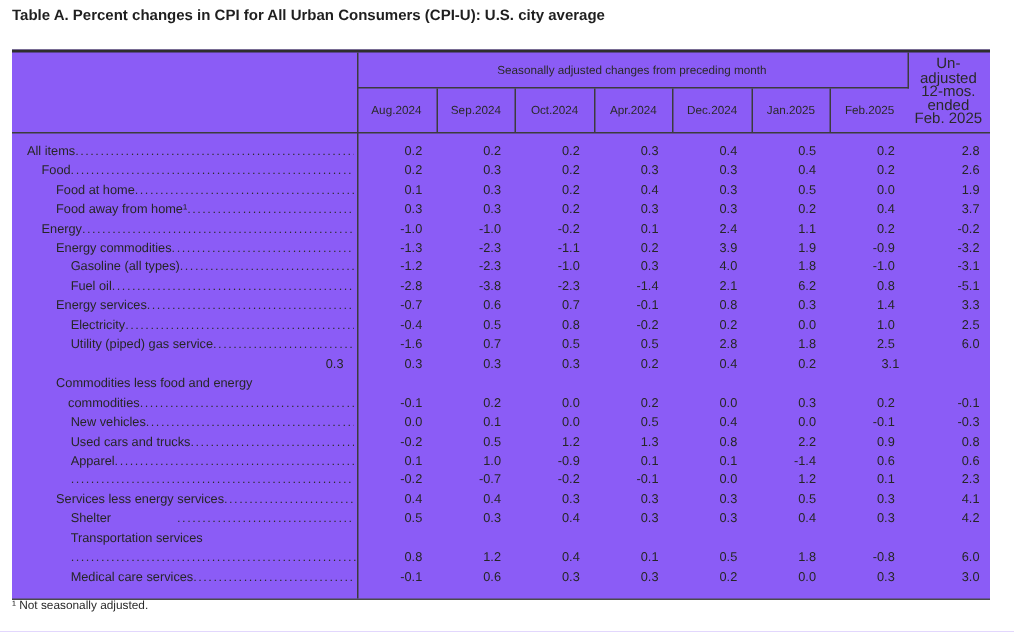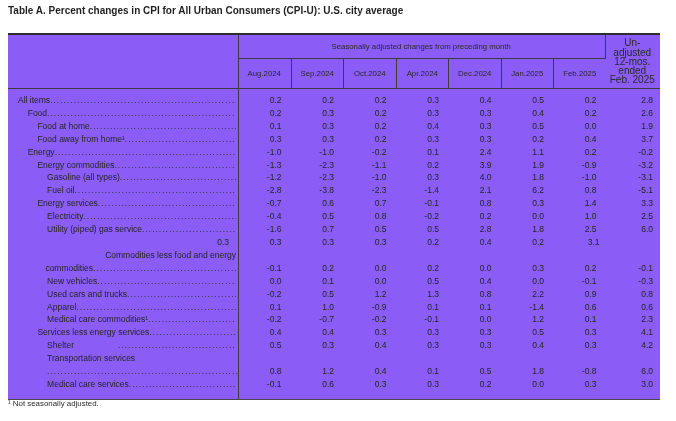--- a/index.html
+++ b/index.html
@@ -259,21 +259,21 @@
         <div class="val">0.3</div>
         <div class="val">0.3</div>
         <div class="val">0.3</div>
         <div class="val">0.3</div>
         <div class="val">0.2</div>
         <div class="val">0.4</div>
         <div class="val">0.2</div>
         <div class="val last">3.1</div>
       </div>
       <div class="row">
-        <div class="stubwrap" style="padding-left: 29.4px; text-align: right;">
+        <div class="stubwrap" style="padding-left: 29.4px;">
           <div class="wl1">Commodities less food and energy</div>
           <div class="wl2">
             <span class="label">commodities</span>
             <span class="leader"></span>
           </div>
         </div>
         <div class="val">-0.1</div>
         <div class="val">0.2</div>
         <div class="val">0.0</div>
         <div class="val">0.2</div>
@@ -319,21 +319,20 @@
         <div class="val">1.0</div>
         <div class="val">-0.9</div>
         <div class="val">0.1</div>
         <div class="val">0.1</div>
         <div class="val">-1.4</div>
         <div class="val">0.6</div>
         <div class="val last">0.6</div>
       </div>
       <div class="row">
         <div class="stub" style="padding-left: 39.1px;">
-          <span class="label">Medical care commodities¹</span>
           <span class="leader"></span>
         </div>
         <div class="val">-0.2</div>
         <div class="val">-0.7</div>
         <div class="val">-0.2</div>
         <div class="val">-0.1</div>
         <div class="val">0.0</div>
         <div class="val">1.2</div>
         <div class="val">0.1</div>
         <div class="val last">2.3</div>

